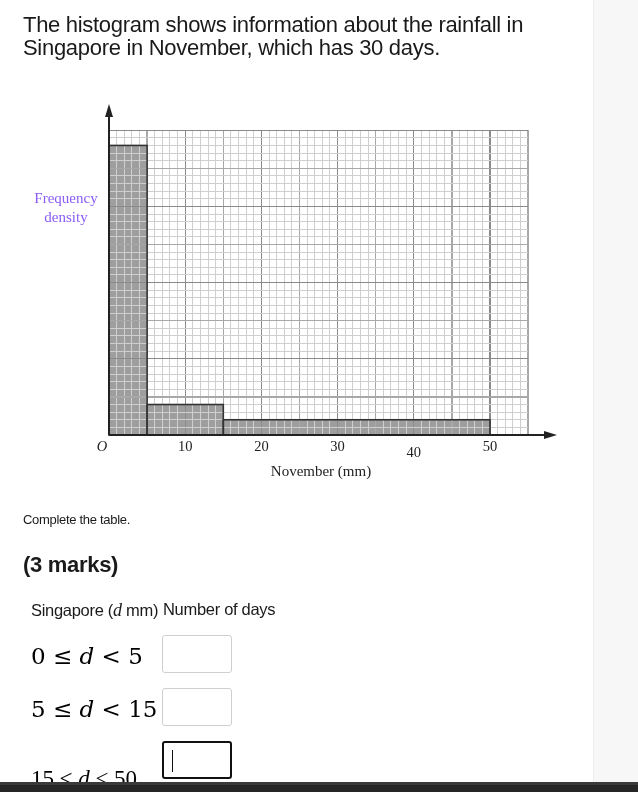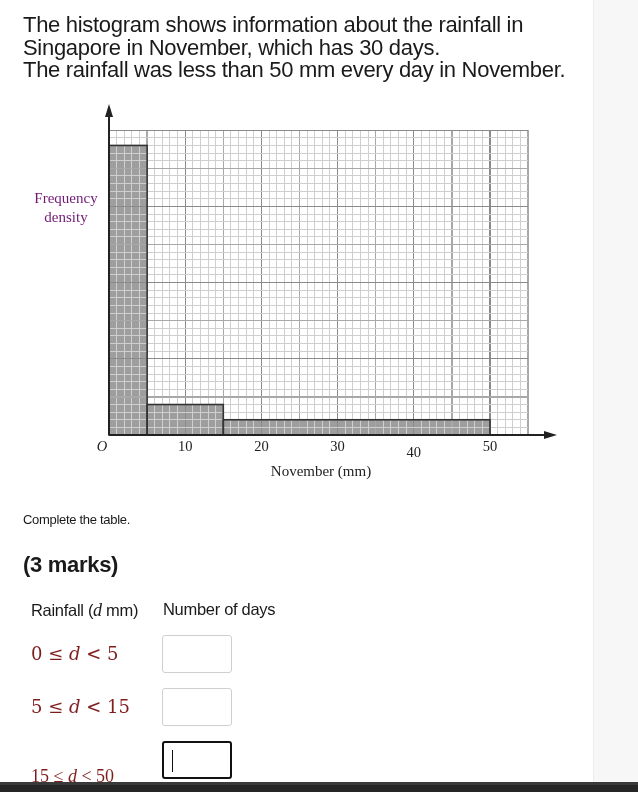--- a/index.html
+++ b/index.html
@@ -6,47 +6,46 @@
   body { width:638px; height:792px; position:relative; overflow:hidden; background:#ffffff; font-family:"Liberation Sans", "DejaVu Sans", sans-serif; color:#1a1a1a; }
   .main { position:absolute; left:0; top:0; width:593px; height:782px; background:#fff; }
   .side-panel { position:absolute; left:593px; top:0; width:45px; height:782px; background:#f7f7f7; border-left:1px solid #ececec; box-sizing:border-box; }
   .bottom-bar { position:absolute; left:0; top:782px; width:638px; height:10px; background:#262626; border-top:3px solid #3a3a3a; box-sizing:border-box; }
 
   .intro { position:absolute; left:23px; top:14px; width:560px; font-size:22px; line-height:22.5px; letter-spacing:-0.3px; }
   .intro p { margin:0; }
 
   .chart { position:absolute; left:0; top:95px; width:593px; height:400px; }
   .serif { font-family:"Liberation Serif", "DejaVu Serif", serif; }
-  .ylabel { position:absolute; left:26px; top:94px; width:80px; text-align:center; font-size:15px; line-height:19px; color:#701a75; }
+  .ylabel { position:absolute; left:26px; top:94px; width:80px; text-align:center; font-size:15px; line-height:19px; color:#8b5cf6; }
   .tick { position:absolute; top:343px; font-size:14.5px; color:#222; transform:translateX(-50%); }
   .origin { font-style:italic; }
   .xlabel { position:absolute; top:368px; left:321px; transform:translateX(-50%); font-size:15px; color:#222; white-space:nowrap; }
 
   .prompt { position:absolute; left:23px; top:512px; font-size:13px; letter-spacing:-0.3px; }
   .marks { position:absolute; left:23px; top:552px; font-size:22px; font-weight:bold; letter-spacing:-0.3px; }
 
   .tbl-head { position:absolute; top:600px; font-size:16.5px; letter-spacing:-0.3px; }
   .h1 { left:31px; }
   .h1 i { font-family:"Liberation Serif", serif; font-size:18px; }
   .h2 { left:163px; }
 
-  .row-label { position:absolute; left:31px; font-family:"DejaVu Serif", "Liberation Serif", serif; font-size:18px; color:#7f1d1d; }
+  .row-label { position:absolute; left:31px; font-family:"DejaVu Serif", "Liberation Serif", serif; font-size:23px; color:#000000; }
   .row-label i { font-style:italic; }
   .answer { position:absolute; left:162px; width:70px; height:38px; box-sizing:border-box; border:1px solid #cfcfcf; border-radius:3px; background:#fff; padding:0 8px; font-size:16px; outline:none; }
   .answer.focused { border:2px solid #111; }
   .caret { position:absolute; left:8px; top:7px; width:1px; height:22px; background:#111; }
 </style>
 </head>
 <body>
 
 <div class="main">
 
   <div class="intro">
     <p>The histogram shows information about the rainfall in Singapore in November, which has 30 days.</p>
-    <p>The rainfall was less than 50 mm every day in November.</p>
   </div>
 
   <div class="chart">
     <svg id="hist-svg" width="593" height="400" style="position:absolute;left:0;top:0">
         <rect x="109" y="50.44" width="38.1" height="289.56" fill="#9e9e9e"></rect>
         <rect x="147.1" y="309.52" width="76.2" height="30.48" fill="#9e9e9e"></rect>
         <rect x="223.3" y="324.76" width="266.7" height="15.24" fill="#9e9e9e"></rect>
         <line x1="109" y1="35.19999999999999" x2="109" y2="340" stroke="#8a8a8a" stroke-width="1.3" shape-rendering="crispEdges"></line>
         <line x1="116.62" y1="35.19999999999999" x2="116.62" y2="340" stroke="#cfcfcf" stroke-width="1" shape-rendering="crispEdges"></line>
         <line x1="124.24" y1="35.19999999999999" x2="124.24" y2="340" stroke="#cfcfcf" stroke-width="1" shape-rendering="crispEdges"></line>
@@ -160,21 +159,21 @@
         <div class="tick serif" style="left: 337.6px;">30</div>
         <div class="tick serif" style="left: 413.8px; margin-top: 6px;">40</div>
         <div class="tick serif" style="left: 490px;">50</div>
       </div>
     <div class="xlabel serif">November (mm)</div>
   </div>
 
   <div class="prompt">Complete the table.</div>
   <div class="marks">(3 marks)</div>
 
-  <div class="tbl-head h1"><span>Rainfall (</span><i>d</i><span> mm)</span></div>
+  <div class="tbl-head h1"><span>Singapore (</span><i>d</i><span> mm)</span></div>
   <div class="tbl-head h2">Number of days</div>
 
   <div id="rows">
       <div class="row-label" style="top: 643px;">0 ≤ <i>d</i> &lt; 5</div>
       <div class="answer" contenteditable="true" style="top: 635px;"></div>
       <div class="row-label" style="top: 696px;">5 ≤ <i>d</i> &lt; 15</div>
       <div class="answer" contenteditable="true" style="top: 688px;"></div>
       <div class="row-label" style="top: 766px; font-family: Liberation Serif, serif;">15 ≤ <i>d</i> &lt; 50</div>
       <div class="answer focused" contenteditable="true" style="top: 741px;">
         <span class="caret"></span>

